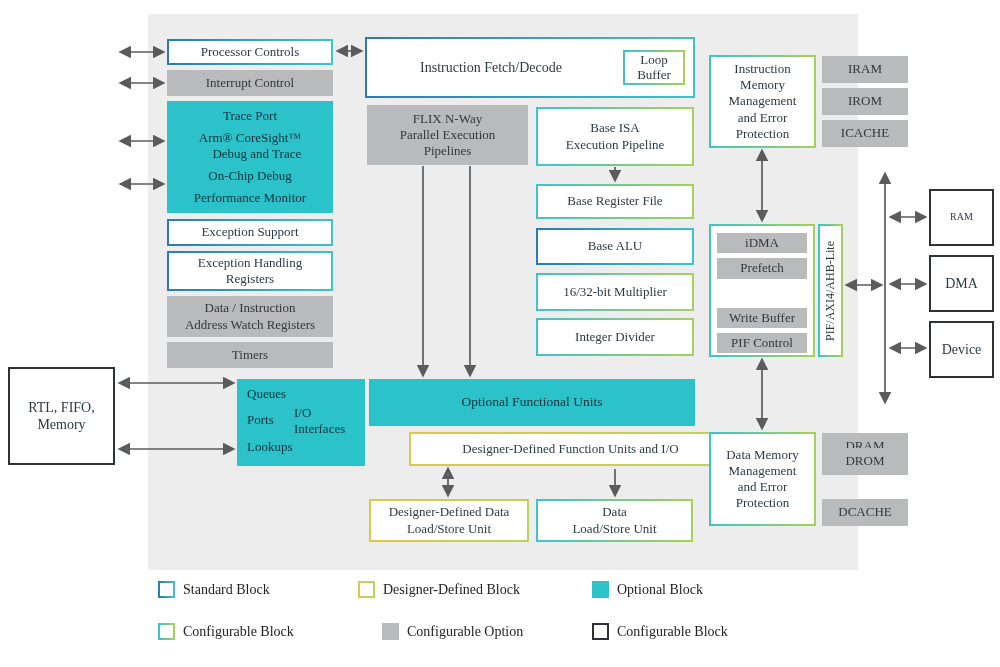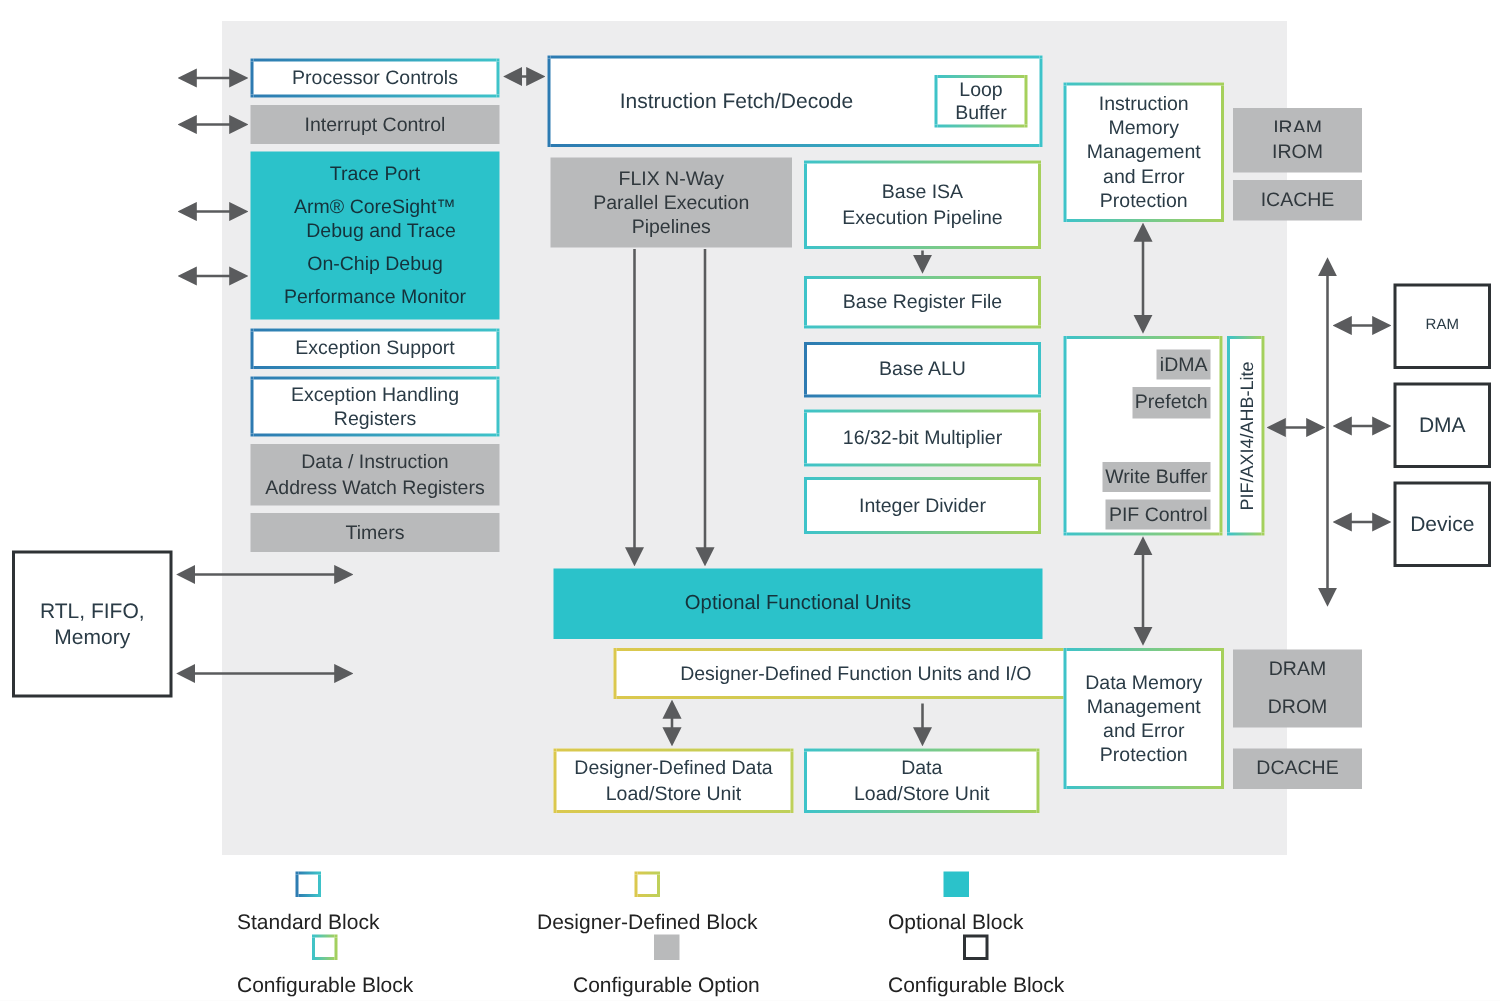--- a/index.html
+++ b/index.html
@@ -1,35 +1,35 @@
 <!DOCTYPE html>
 <html><head>
 <meta charset="utf-8">
 <style>
   html,body { margin:0; padding:0; background:#fff; }
   #canvas {
     position:relative; width:1000px; height:667px;
-    font-family:Liberation Sans, sans-serif;
+    font-family:Liberation Serif, serif;
     color:#2a3b46; overflow:hidden; background:#fff;
   }
   .abs { position:absolute; box-sizing:border-box; }
   .block {
     display:flex; align-items:center; justify-content:center;
     text-align:center; font-size:13px; line-height:1.25;
     white-space:pre-line; padding:2px;
   }
   .panel { background:#ededee; }
   .fill-teal { background:#2bc2ca; color:#15323b; }
   .fill-gray { background:#b9babb; color:#30383d; }
   .b-std { background:#fff; border:2px solid #2d7ab1; border-image:linear-gradient(90deg,#2d7ab1,#3ec3c9) 1; }
   .b-cfg { background:#fff; border:2px solid #3ec3c9; border-image:linear-gradient(90deg,#3ec3c9,#a6d05b) 1; }
   .b-dd  { background:#fff; border:2px solid #dbc84e; border-image:linear-gradient(90deg,#dbc84e,#bed05a) 1; }
   .b-blk { background:#fff; border:2px solid #2e3235; }
   .vtext { writing-mode:vertical-rl; transform:rotate(180deg); white-space:nowrap; font-size:12px; }
-  .legend-item { display:flex; align-items:center; gap:8px; font-size:14px; color:#222;flex-direction:column; }
+  .legend-item { display:flex; align-items:center; gap:8px; font-size:14px; color:#222; }
   .lg-sq { width:17px; height:17px; display:inline-block; box-sizing:border-box; flex:0 0 auto; }
   svg.arrows { position:absolute; left:0; top:0; pointer-events:none; }
 </style>
 </head>
 <body>
 
 <div id="canvas">
 
   <div class="abs panel" style="left:148px;top:14px;width:710px;height:556px;"></div>
 
@@ -47,20 +47,27 @@
   <div class="abs block b-std" style="left:167px;top:219px;width:166px;height:27px;">Exception Support</div>
   <div class="abs block b-std" style="left:167px;top:251px;width:166px;height:40px;">Exception Handling
 Registers</div>
   <div class="abs block fill-gray" style="left:167px;top:296px;width:166px;height:41px;">Data / Instruction
 Address Watch Registers</div>
   <div class="abs block fill-gray" style="left:167px;top:342px;width:166px;height:26px;">Timers</div>
 
   <div class="abs block b-blk" style="left:8px;top:367px;width:107px;height:98px;font-size:14px;">RTL, FIFO,
 Memory</div>
 
+  <div class="abs fill-teal" style="left:237px;top:379px;width:128px;height:87px;font-size:13px;">
+    <span class="abs" style="left:10px;top:7px;">Queues</span>
+    <span class="abs" style="left:10px;top:33px;">Ports</span>
+    <span class="abs" style="left:57px;top:26px;white-space:pre-line;line-height:1.2;">I/O
+Interfaces</span>
+    <span class="abs" style="left:10px;top:60px;">Lookups</span>
+  </div>
 
   <div class="abs block b-std" style="left:365px;top:37px;width:330px;height:61px;font-size:14px;padding-right:80px;">Instruction Fetch/Decode</div>
   <div class="abs block b-cfg" style="left:623px;top:50px;width:62px;height:35px;line-height:1.15;">Loop
 Buffer</div>
 
   <div class="abs block fill-gray" style="left:367px;top:105px;width:161px;height:60px;">FLIX N-Way
 Parallel Execution
 Pipelines</div>
   <div class="abs block b-cfg" style="left:536px;top:107px;width:158px;height:59px;">Base ISA
 Execution Pipeline</div>
@@ -75,40 +82,40 @@
   <div class="abs block b-dd" style="left:369px;top:499px;width:160px;height:43px;">Designer-Defined Data
 Load/Store Unit</div>
   <div class="abs block b-cfg" style="left:536px;top:499px;width:157px;height:43px;">Data
 Load/Store Unit</div>
 
   <div class="abs block b-cfg" style="left:709px;top:55px;width:107px;height:93px;">Instruction
 Memory
 Management
 and Error
 Protection</div>
-  <div class="abs block fill-gray" style="left:822px;top:72px;width:86px;height:27px;">IRAM</div>
+  <div class="abs block fill-gray" style="left:822px;top:56px;width:86px;height:27px;">IRAM</div>
   <div class="abs block fill-gray" style="left:822px;top:88px;width:86px;height:27px;">IROM</div>
   <div class="abs block fill-gray" style="left:822px;top:120px;width:86px;height:27px;">ICACHE</div>
 
-  <div class="abs b-cfg" style="left:709px;top:224px;width:106px;height:133px;display:flex;flex-direction:column;gap:5px;padding:7px 6px;align-items:flex-end;">
+  <div class="abs b-cfg" style="left:709px;top:224px;width:106px;height:133px;display:flex;flex-direction:column;gap:5px;padding:7px 6px;">
     <div class="block fill-gray" style="flex:1;">iDMA</div>
     <div class="block fill-gray" style="flex:1;">Prefetch</div>
     <div class="block fill-gray" style="flex:1;margin-top:24px;">Write Buffer</div>
     <div class="block fill-gray" style="flex:1;">PIF Control</div>
   </div>
   <div class="abs b-cfg" style="left:818px;top:224px;width:25px;height:133px;display:flex;align-items:center;justify-content:center;">
     <span class="vtext">PIF/AXI4/AHB-Lite</span>
   </div>
 
   <div class="abs block b-cfg" style="left:709px;top:432px;width:107px;height:94px;">Data Memory
 Management
 and Error
 Protection</div>
   <div class="abs block fill-gray" style="left:822px;top:433px;width:86px;height:27px;">DRAM</div>
-  <div class="abs block fill-gray" style="left:822px;top:458px;width:86px;height:27px;">DROM</div>
+  <div class="abs block fill-gray" style="left:822px;top:448px;width:86px;height:27px;">DROM</div>
   <div class="abs block fill-gray" style="left:822px;top:499px;width:86px;height:27px;">DCACHE</div>
 
   <div class="abs block b-blk" style="left:929px;top:189px;width:65px;height:57px;font-size:10px;">RAM</div>
   <div class="abs block b-blk" style="left:929px;top:255px;width:65px;height:57px;font-size:14px;">DMA</div>
   <div class="abs block b-blk" style="left:929px;top:321px;width:65px;height:57px;font-size:14px;">Device</div>
 
   <svg class="arrows" width="1000" height="667" viewBox="0 0 1000 667">
     <defs>
       <marker id="ah" viewBox="0 0 10 10" refX="8" refY="5" markerWidth="7.5" markerHeight="7.5" orient="auto-start-reverse">
         <path d="M0,0 L10,5 L0,10 z" fill="#5a5b5d"></path>

